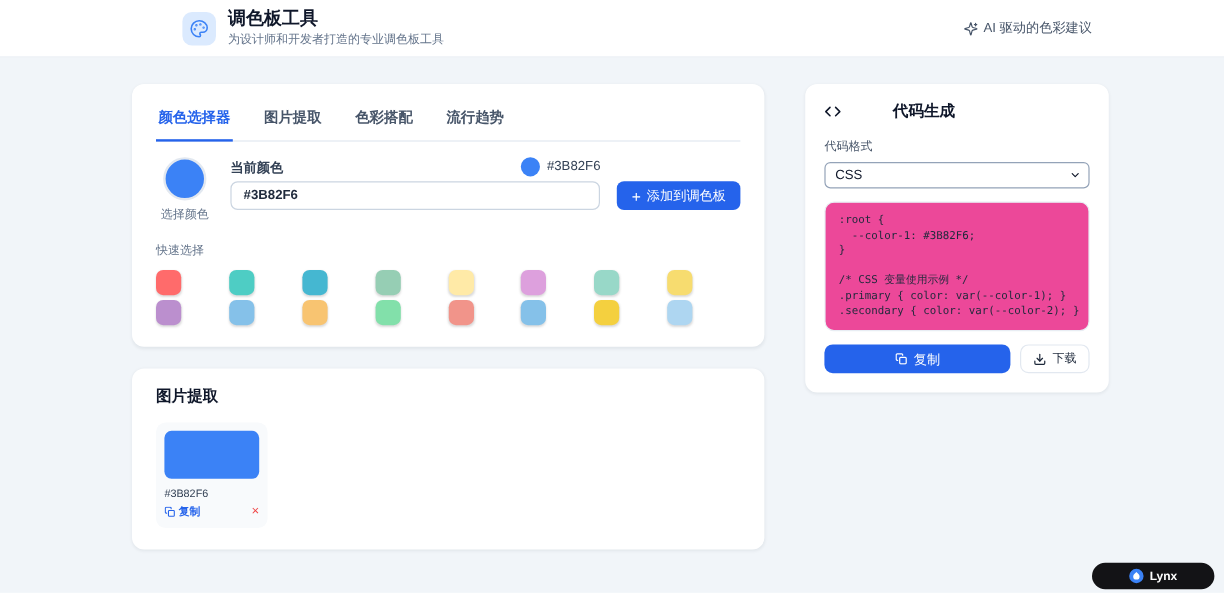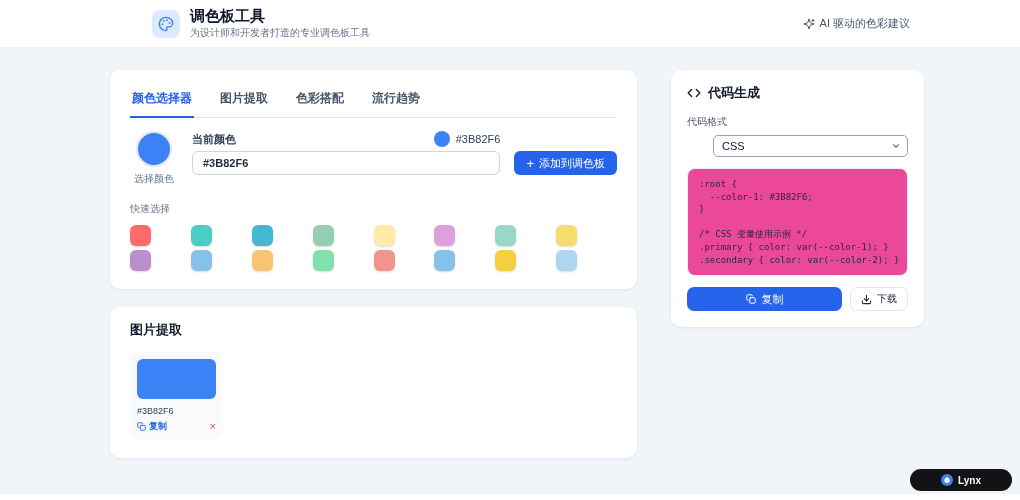--- a/index.html
+++ b/index.html
@@ -56,23 +56,23 @@
   .palette-item { width:93px; background:#f8fafc; border-radius:8px; padding:7px; }
   .palette-swatch { width:100%; height:40px; border-radius:6px; }
   .palette-hex { font-size:9px; color:#334155; margin-top:7px; }
   .palette-actions { display:flex; justify-content:space-between; align-items:center; margin-top:4px; }
   .copy-link { font-size:9px; color:var(--accent); display:flex; gap:3px; align-items:center; cursor:pointer; font-weight:600; }
   .remove-x { color:#ef4444; font-size:11px; line-height:1; cursor:pointer; }
 
   
   .code-card { padding:14px 16px 16px; }
   .code-head { display:flex; align-items:center; gap:7px; margin-bottom:13px; }
-  .code-title { font-size:13px; font-weight:bold; color:#0f172a; }
+  .code-title { font-size:13px; font-weight:bold; color:#0f172a;margin-left:36px; }
   .fmt-label { font-size:10px; color:#475569; margin-bottom:6px; }
-  .select-wrap { position:relative; margin-bottom:11px;margin-left:26px; }
+  .select-wrap { position:relative; margin-bottom:11px; }
   .fmt-select { width:100%; height:22px; border:1px solid #94a3b8; border-radius:5px; font-size:11px; padding:0 8px; appearance:none; -webkit-appearance:none; background:#fff; color:#0f172a; font-family:"Liberation Sans", sans-serif; cursor:pointer; }
   .chev { position:absolute; right:7px; top:6px; pointer-events:none; }
   .code-block { background:#ec4899; border:1px solid #e8edf3; border-radius:8px; padding:9px 11px; font-family:"DejaVu Sans Mono", monospace; font-size:9px; line-height:1.4; color:#1e293b; white-space:pre; overflow:hidden; }
   .code-actions { display:flex; gap:8px; margin-top:11px; }
   .copy-btn { flex:1; background:var(--accent); color:#fff; border:none; border-radius:7px; height:24px; font-size:11px; display:flex; align-items:center; justify-content:center; gap:6px; cursor:pointer; font-family:"Liberation Sans", sans-serif; }
   .dl-btn { background:#fff; border:1px solid #e2e8f0; border-radius:7px; height:24px; font-size:10px; color:#1e293b; display:flex; align-items:center; gap:5px; padding:0 10px; cursor:pointer; font-family:"Liberation Sans", sans-serif; }
 
   
   .footer-strip { position:absolute; left:0; bottom:0; width:100%; height:6px; background:#ffffff; }
   .badge { position:absolute; right:8px; bottom:9px; background:#131316; border-radius:999px; height:22px; display:flex; align-items:center; gap:5px; padding:0 10px; cursor:pointer; }

